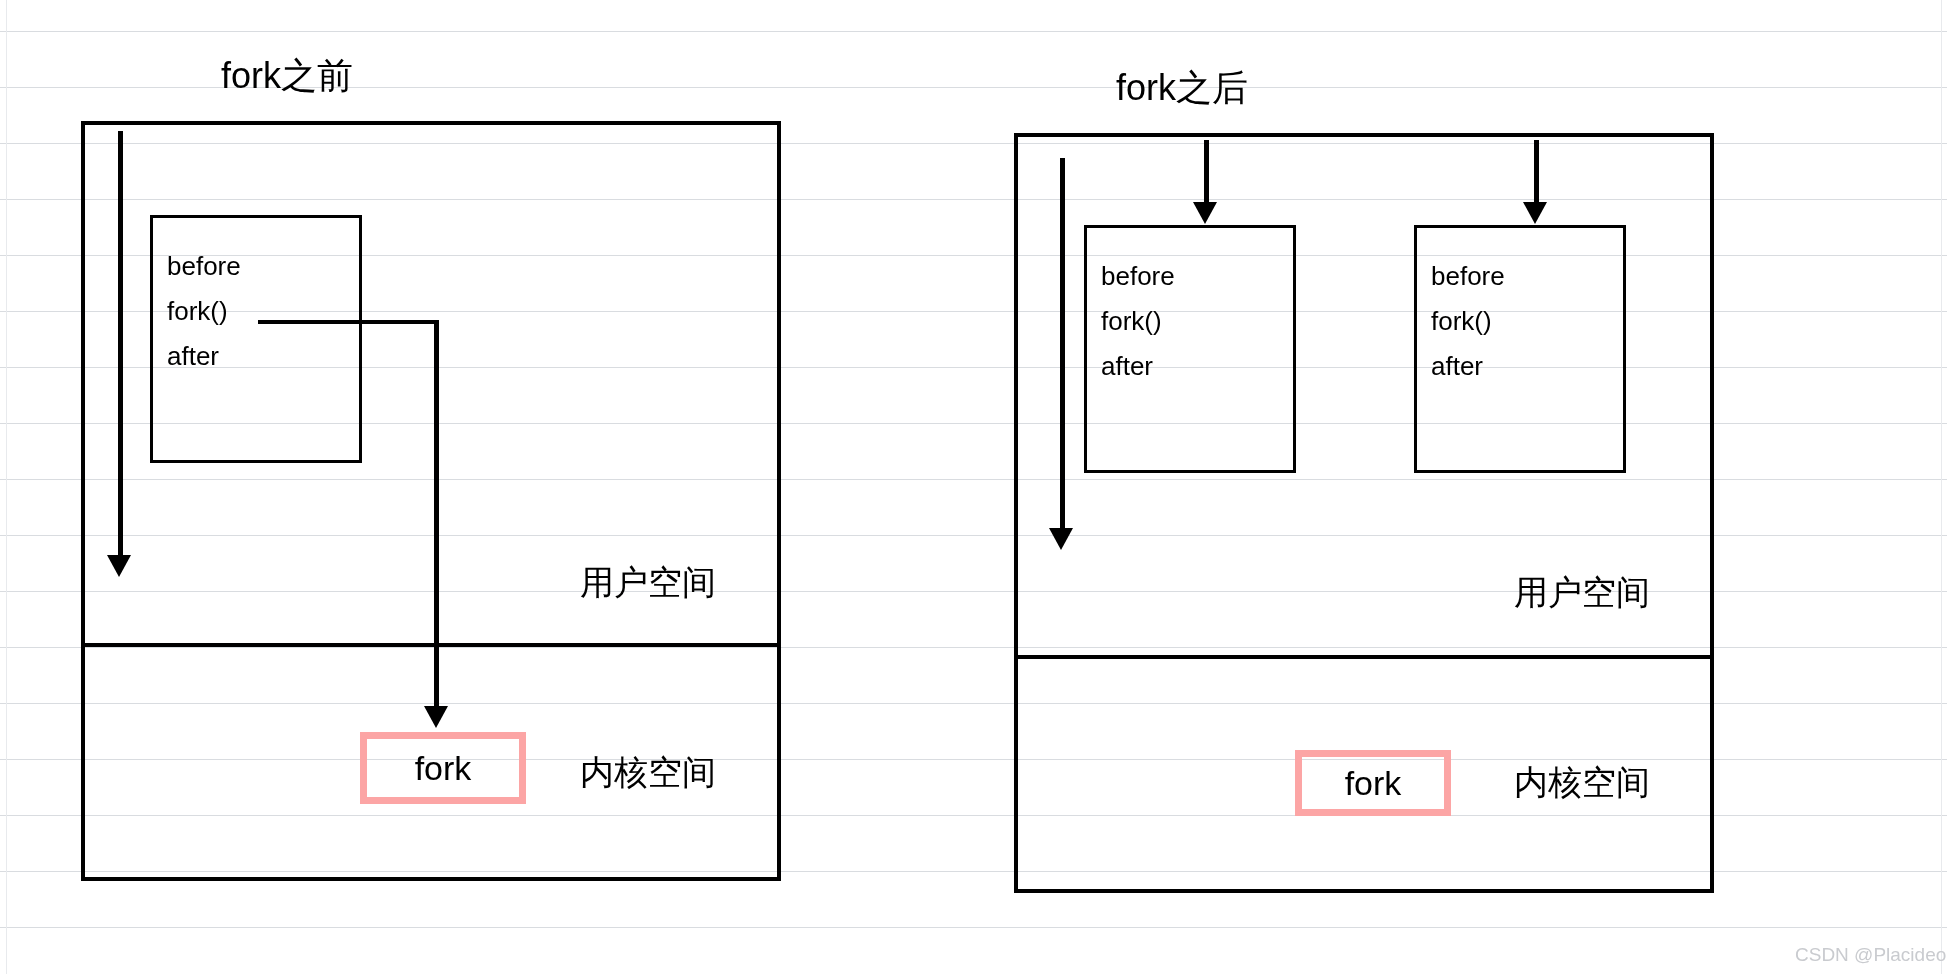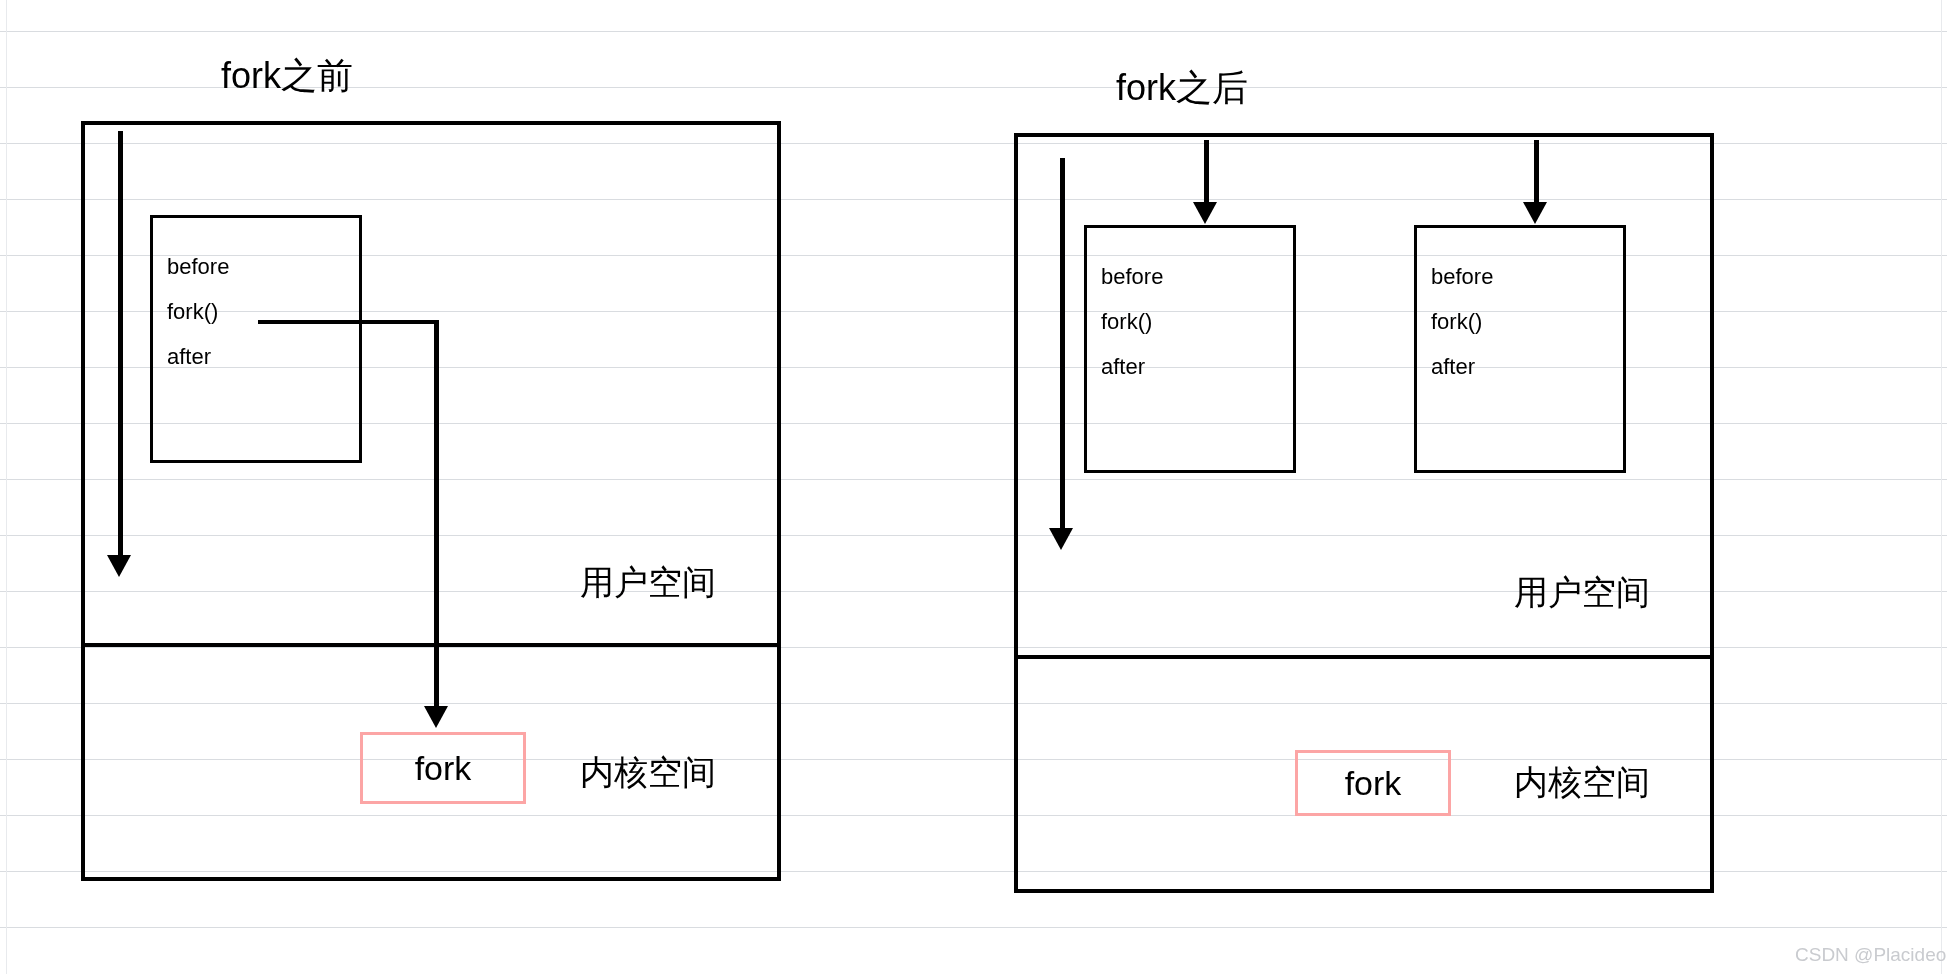--- a/index.html
+++ b/index.html
@@ -54,28 +54,28 @@
   .code-box {
     position: absolute;
     border: 3px solid #000000;
     box-sizing: border-box;
     background: transparent;
   }
   .code-box .code-lines {
     position: absolute;
     left: 14px;
     top: 26px;
-    font-size: 22px;
+    font-size: 26px;
     line-height: 45px;
     color: #000000;
     white-space: nowrap;
   }
   .fork-box {
     position: absolute;
-    border: 3px solid #fca5a5;
+    border: 7px solid #fca5a5;
     box-sizing: border-box;
     display: flex;
     align-items: center;
     justify-content: center;
     font-size: 34px;
     color: #000000;
     background: transparent;
   }
   .space-label {
     position: absolute;

